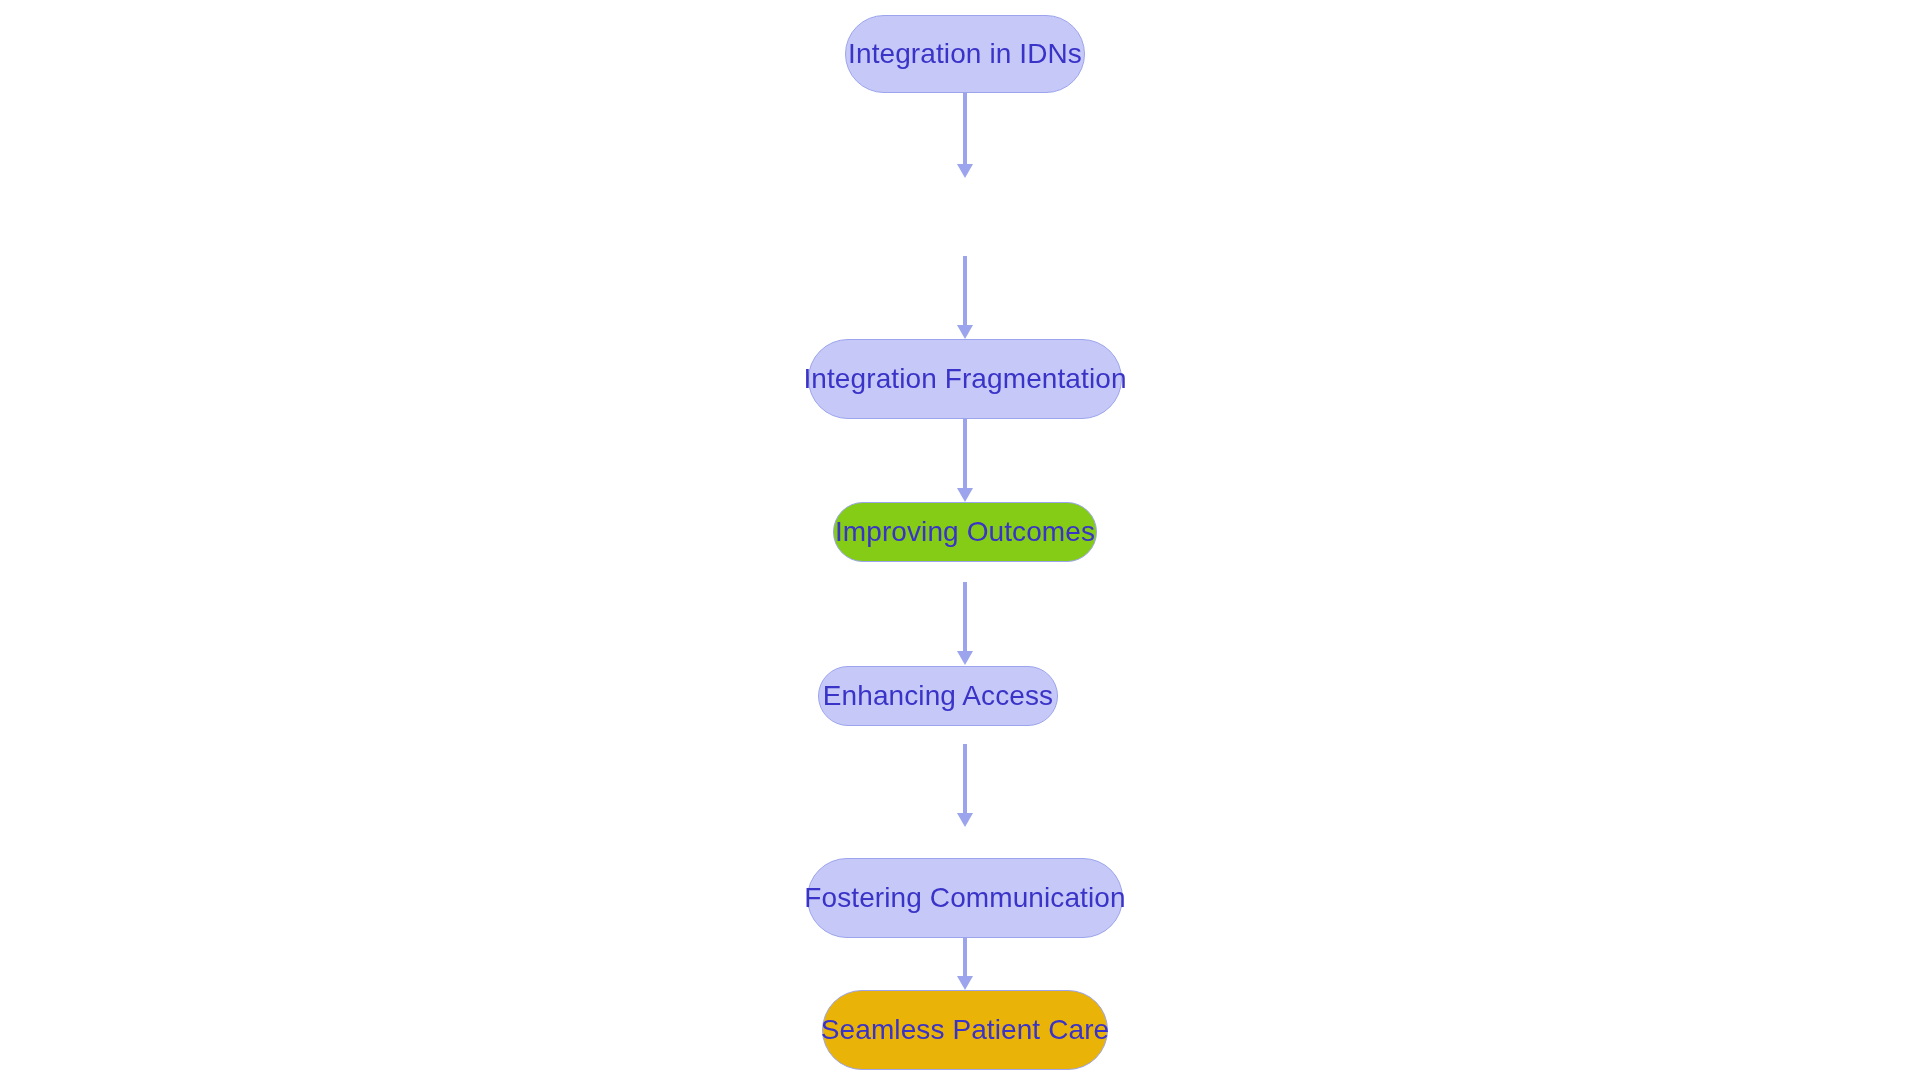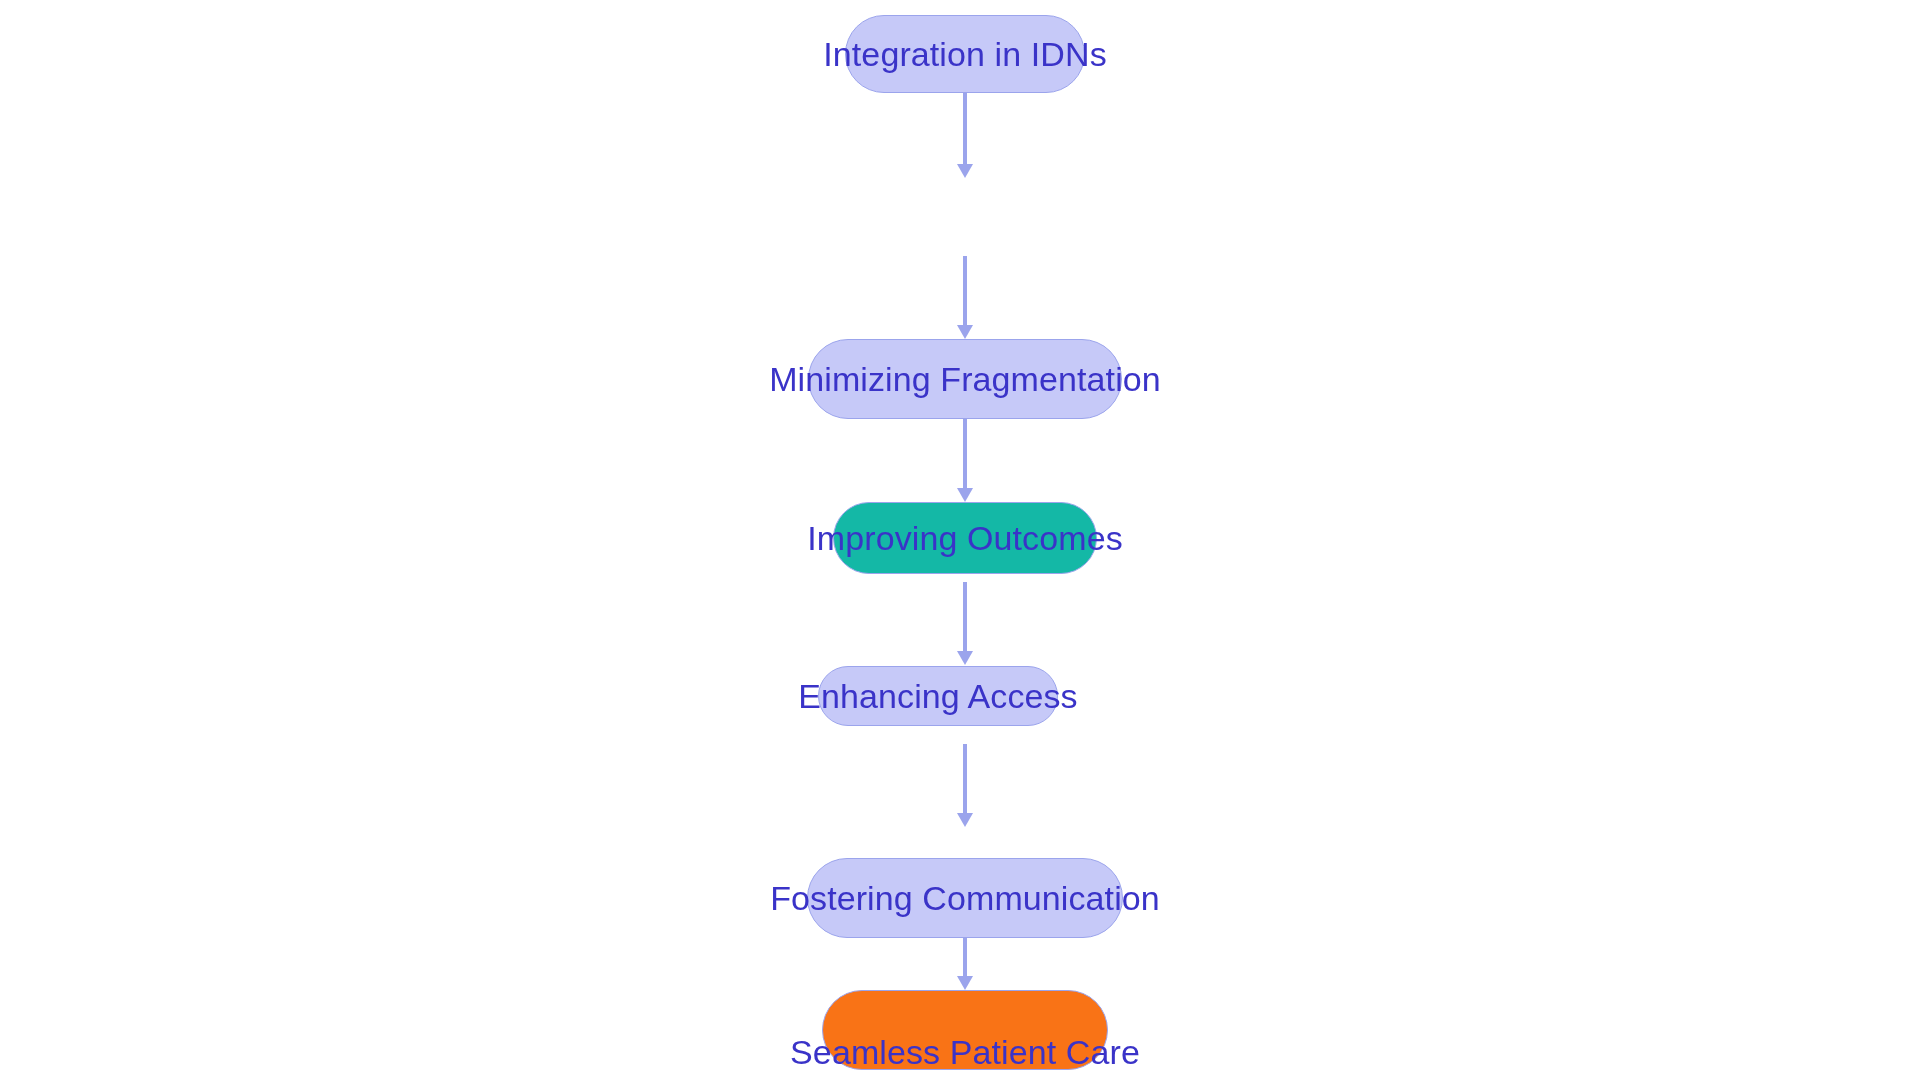--- a/index.html
+++ b/index.html
@@ -44,21 +44,21 @@
     font-size: 26px;
     font-weight: 400;
     letter-spacing: 0.1px;
     white-space: nowrap;
     line-height: 1;
     user-select: none;
   }
 
   .node-label {
     color: #3a33c8;
-    font-size: 34px;
+    font-size: 28px;
     font-family: "Liberation Sans", "DejaVu Sans", sans-serif;
     pointer-events: none;
   }
 
   
   .connector {
     position: absolute;
     width: 0;
   }
   .connector .conn-line {
@@ -106,29 +106,29 @@
     </div>
     <div class="connector" style="left: 965px; top: 907px; height: 83px;">
       <div class="conn-line" style="height: 70px; background: rgb(155, 164, 236);"></div>
       <div class="conn-head" style="top: 69px; border-top-color: rgb(155, 164, 236);"></div>
     </div>
 
     <div class="node" style="width: 240px; height: 78px; left: 845px; top: 15px; background: rgb(198, 201, 248); border-color: rgb(155, 164, 236); color: rgb(58, 51, 200);">
       <span class="node-label">Integration in IDNs</span>
     </div>
     <div class="node" style="width: 314px; height: 80px; left: 808px; top: 339px; background: rgb(198, 201, 248); border-color: rgb(155, 164, 236); color: rgb(58, 51, 200);">
-      <span class="node-label">Minimizing Fragmentation</span>
+      <span class="node-label">Integration Fragmentation</span>
     </div>
-    <div class="node" style="width: 264px; height: 72px; left: 833px; top: 502px; background: #14b8a6; border-color: rgb(155, 164, 236); color: rgb(58, 51, 200);">
+    <div class="node" style="width: 264px; height: 60px; left: 833px; top: 502px; background: #84cc16; border-color: rgb(155, 164, 236); color: rgb(58, 51, 200);">
       <span class="node-label">Improving Outcomes</span>
     </div>
     <div class="node" style="width: 240px; height: 60px; left: 818px; top: 666px; background: rgb(198, 201, 248); border-color: rgb(155, 164, 236); color: rgb(58, 51, 200); align-items: center;">
       <span class="node-label">Enhancing Access</span>
     </div>
     <div class="node" style="width: 316px; height: 80px; left: 807px; top: 827px; background: rgb(198, 201, 248); border-color: rgb(155, 164, 236); color: rgb(58, 51, 200); margin-top: 31px;">
       <span class="node-label">Fostering Communication</span>
     </div>
-    <div class="node" style="width: 286px; height: 80px; left: 822px; top: 990px; background: #f97316; border-color: rgb(155, 164, 236); color: rgb(58, 51, 200); align-items: flex-end;">
+    <div class="node" style="width: 286px; height: 80px; left: 822px; top: 990px; background: #eab308; border-color: rgb(155, 164, 236); color: rgb(58, 51, 200);">
       <span class="node-label">Seamless Patient Care</span>
     </div>
 
   </div>
 </div>
 
 </body></html>

